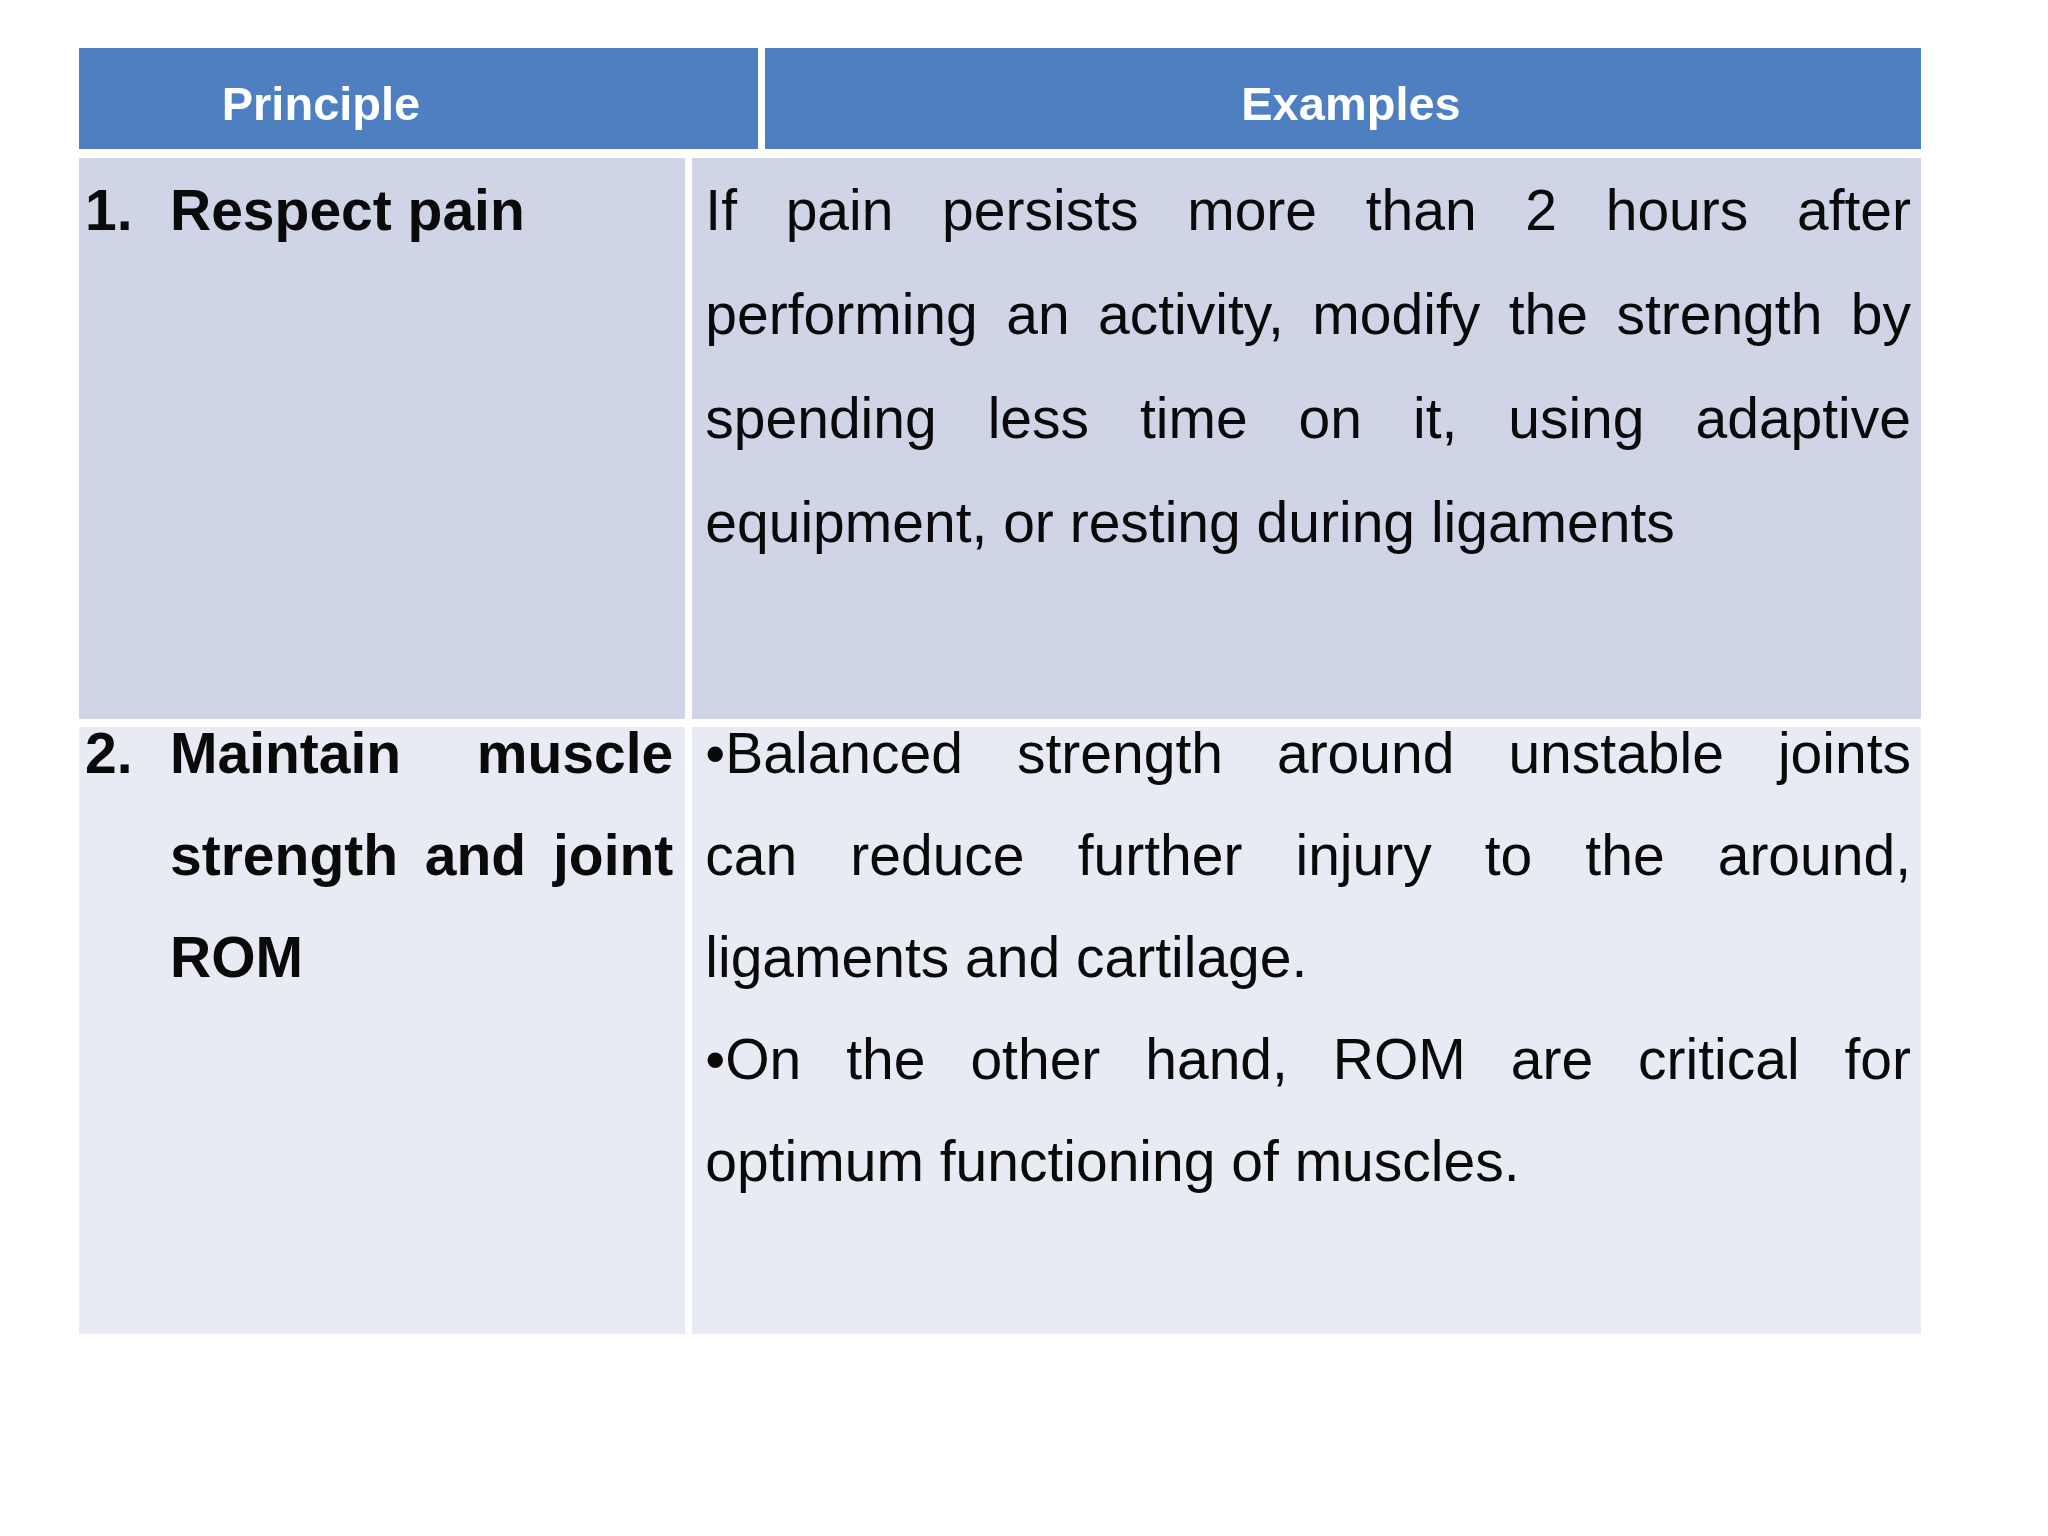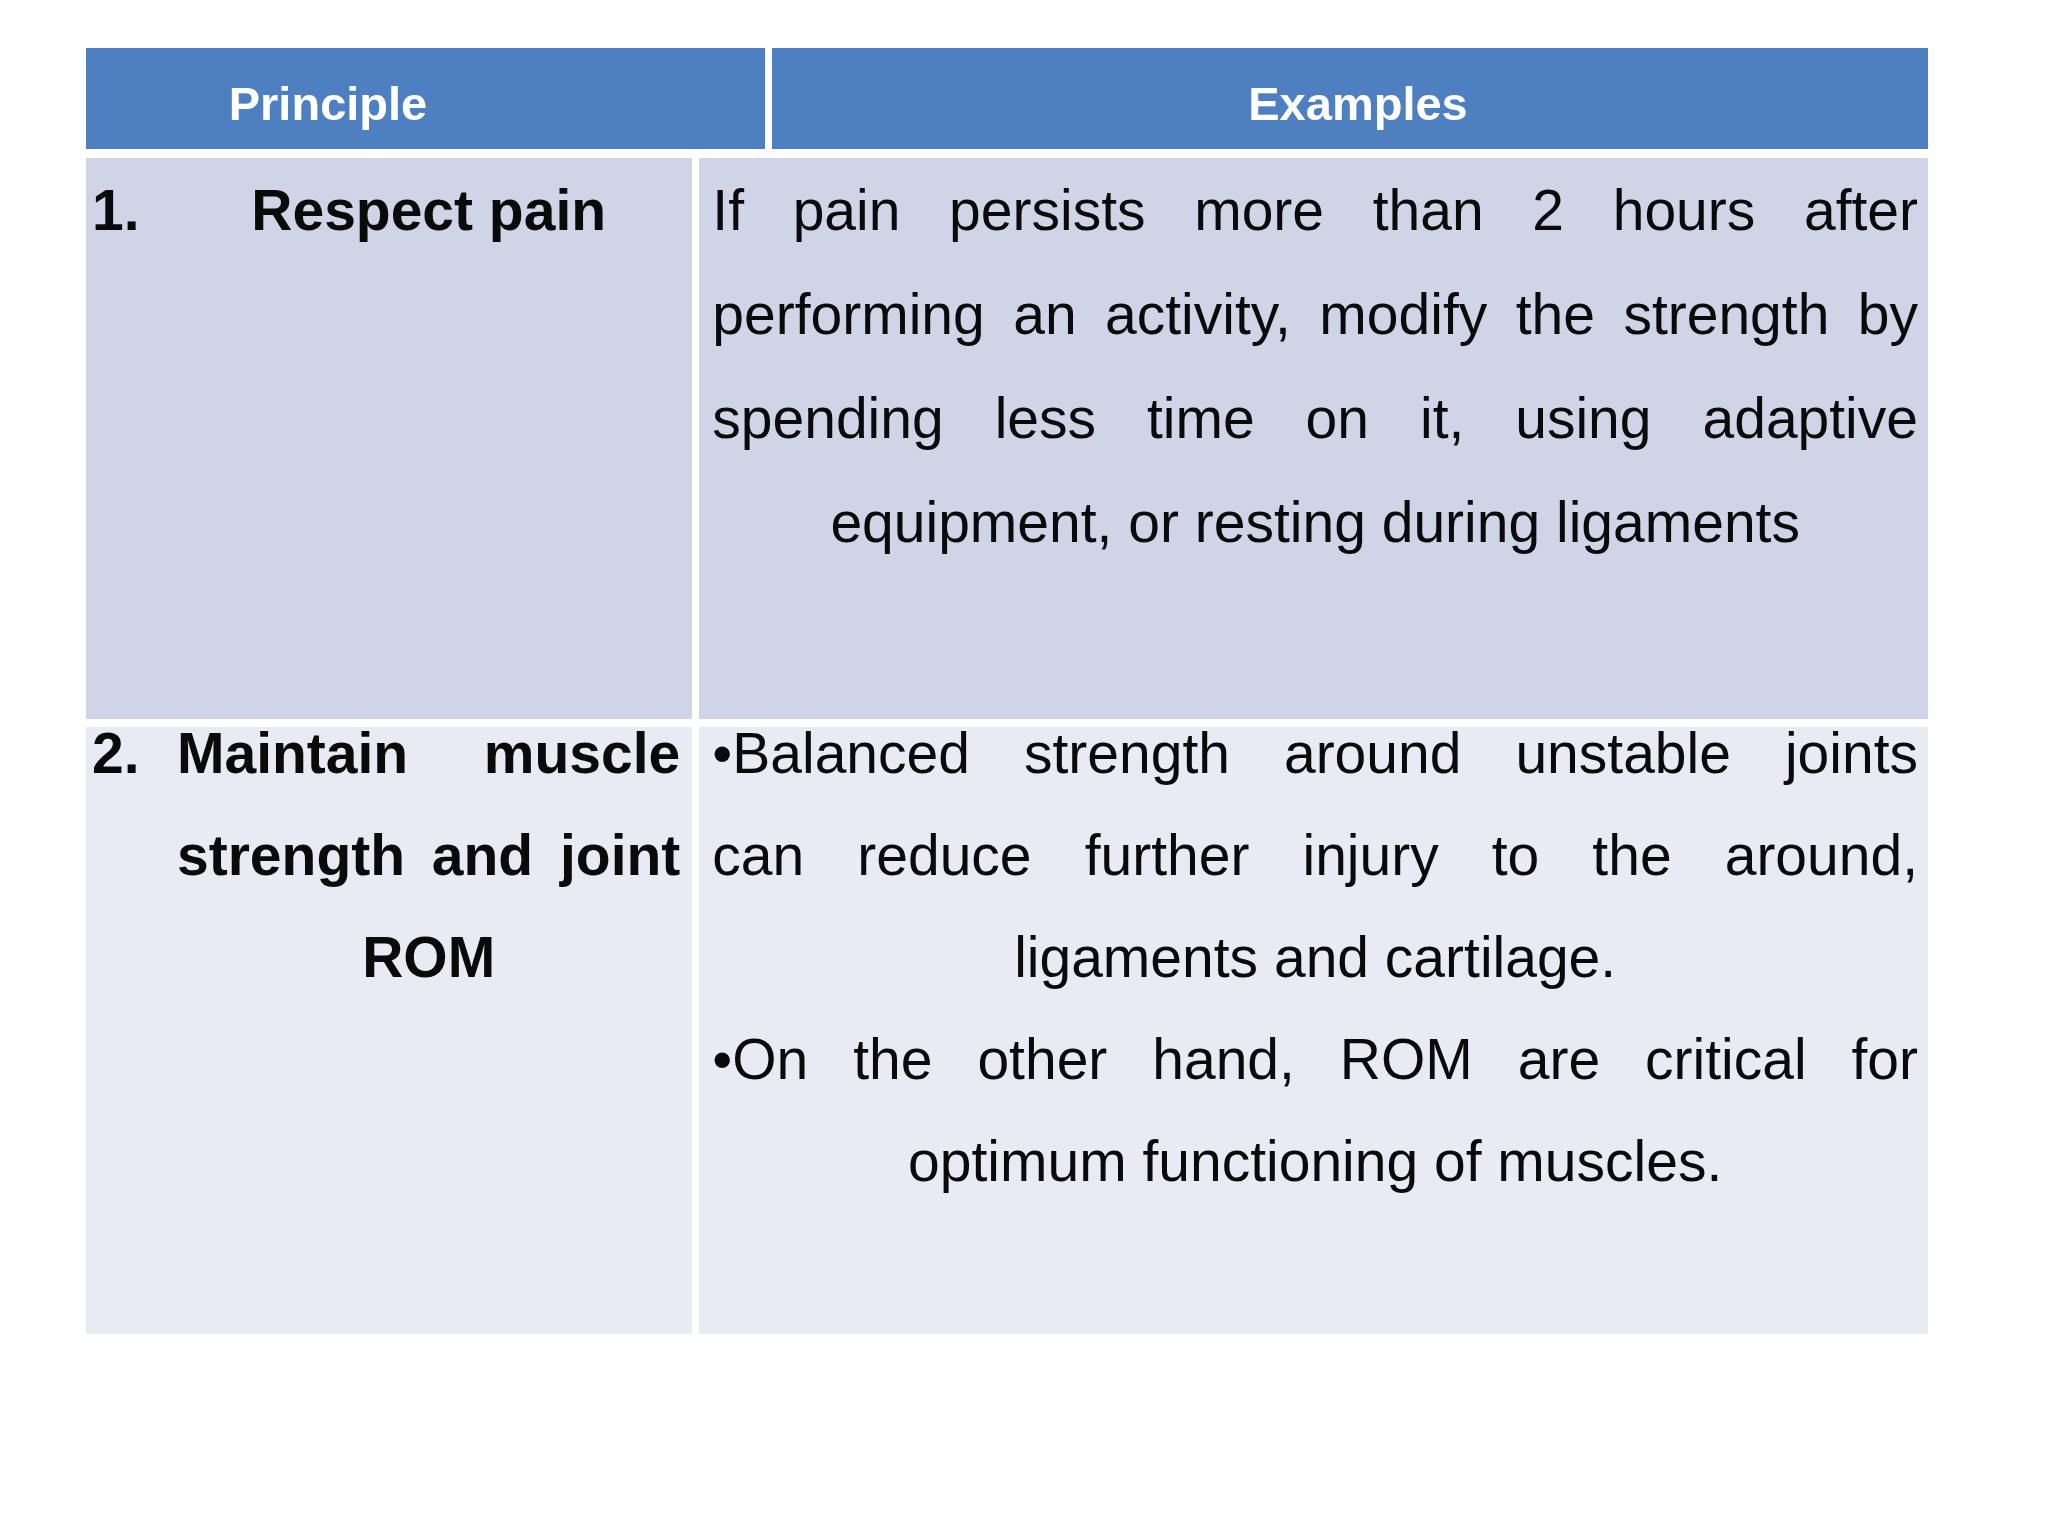--- a/index.html
+++ b/index.html
@@ -9,21 +9,21 @@
   }
   body {
     width: 2048px;
     height: 1536px;
     position: relative;
     font-family: "Liberation Sans", "DejaVu Sans", sans-serif;
     overflow: hidden;
   }
   .slide-table {
     position: absolute;
-    left: 86px;
+    left: 79px;
     top: 48px;
     width: 1842px;
   }
   .hrow {
     display: flex;
     height: 101px;
     margin-bottom: 9px;
   }
   .hcell {
     background: #4d7fc1;
@@ -73,21 +73,21 @@
 
   .num {
     position: absolute;
     left: 6px;
     top: 0;
     font-weight: bold;
   }
   .hang { margin-left: 91px; }
 
   .j { text-align: justify; text-align-last: justify; }
-  .l { text-align: center; }
+  .l { text-align: left; }
 </style>
 </head>
 <body>
 
 <div class="slide-table">
 
   <div class="hrow">
     <div class="hcell c1">
       <span>Principle</span>
     </div>

